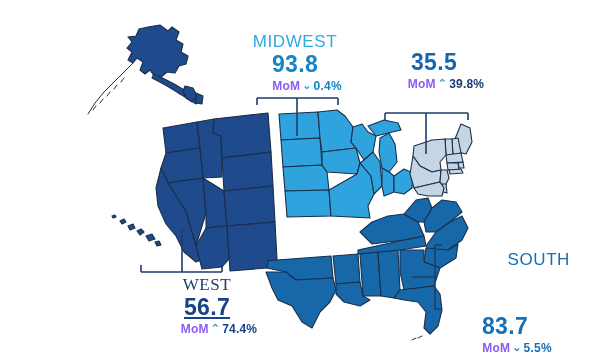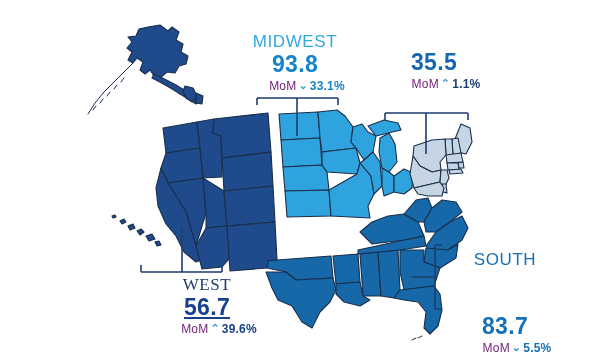--- a/index.html
+++ b/index.html
@@ -44,22 +44,22 @@
     margin-top: 3px;
   }
   .callout .mom-row {
     display: block;
     margin-top: 4px;
     font-size: 12px;
     font-weight: bold;
     letter-spacing: 0.2px;
   }
   .callout .mom-label {
-    color: #701a75;
-    font-weight: normal;
+    color: #8b5cf6;
+    font-weight: bold;
     font-size: 12px;
     padding-left: 24px;
   }
   .callout .mom-chev {
     display: inline-block;
     font-size: 11px;
     margin: 0 2px;
     position: relative;
     top: -1px;
   }
@@ -68,21 +68,21 @@
   .theme-midwest .region-name { color: #31a8e0; }
   .theme-midwest .region-value { color: #1484c8; }
   .theme-midwest .mom-row { color: #1484c8; }
   .theme-midwest .mom-chev { color: #31a8e0; }
 
   .theme-northeast .region-name { color: #1d3d6e; }
   .theme-northeast .region-value { color: #1565b0; }
   .theme-northeast .mom-row { color: #1d3d6e; }
   .theme-northeast .mom-chev { color: #4a9fd8; }
 
-  .theme-south .region-name { color: #1570b8; }
+  .theme-south .region-name { color: #1570b8; text-align: right; }
   .theme-south .region-value { color: #1570b8; margin-top: 47px; }
   .theme-south .mom-row { color: #1570b8; }
   .theme-south .mom-chev { color: #2e93d2; }
 
   .theme-west .region-name { color: #1d3d6e; font-family: Liberation Serif, serif; }
   .theme-west .region-value { color: #17418a; text-decoration: underline; }
   .theme-west .mom-row { color: #17418a; }
   .theme-west .mom-chev { color: #4a9fd8; }
 
   
@@ -253,33 +253,33 @@
 
       <path d="M435 245 L442 245 M435 245 L435 309 M435 309 L442 309 M435 277 L412 277"></path>
 
       <path d="M141 272 L141 265 M141 272 L222 272 M222 272 L222 265 M182 272 L182 228"></path>
     </g>
   </svg>
 
   <div class="callout theme-midwest" id="callout-midwest">
     <span class="region-name">MIDWEST</span>
     <span class="region-value">93.8</span>
-    <span class="mom-row"><span class="mom-label">MoM</span><span class="mom-chev">⌄</span><span>33.1%</span></span>
+    <span class="mom-row"><span class="mom-label">MoM</span><span class="mom-chev">⌄</span><span>0.4%</span></span>
   </div>
 
   <div class="callout theme-northeast" id="callout-northeast">
     <span class="region-value">35.5</span>
-    <span class="mom-row"><span class="mom-label">MoM</span><span class="mom-chev">⌃</span><span>1.1%</span></span>
+    <span class="mom-row"><span class="mom-label">MoM</span><span class="mom-chev">⌃</span><span>39.8%</span></span>
   </div>
 
   <div class="callout theme-south" id="callout-south">
     <span class="region-name">SOUTH</span>
     <span class="region-value">83.7</span>
     <span class="mom-row"><span class="mom-label">MoM</span><span class="mom-chev">⌄</span><span>5.5%</span></span>
   </div>
 
   <div class="callout theme-west" id="callout-west">
     <span class="region-name">WEST</span>
     <span class="region-value">56.7</span>
-    <span class="mom-row"><span class="mom-label">MoM</span><span class="mom-chev">⌃</span><span>39.6%</span></span>
+    <span class="mom-row"><span class="mom-label">MoM</span><span class="mom-chev">⌃</span><span>74.4%</span></span>
   </div>
 
 </div>
 
 </body></html>

